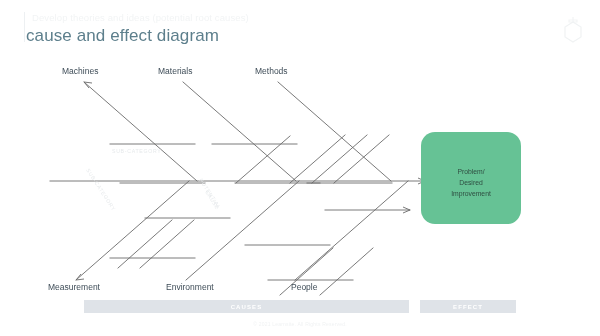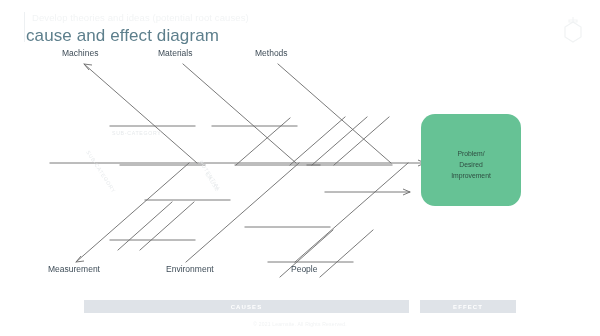--- a/index.html
+++ b/index.html
@@ -47,21 +47,21 @@
   #logo {
     position: absolute;
     right: 12px; top: 14px;
     width: 30px; height: 32px;
     opacity: .55;
   }
 
   
   #diagram {
     position: absolute;
-    left: 0; top: 32px;
+    left: 0; top: 50px;
     width: 600px; height: 250px;
   }
   #diagram svg { display: block; }
 
   .bone-label {
     font-family: "Liberation Sans", sans-serif;
     font-size: 8.5px;
     fill: #3f4d58;
   }
   .ghost-label {

